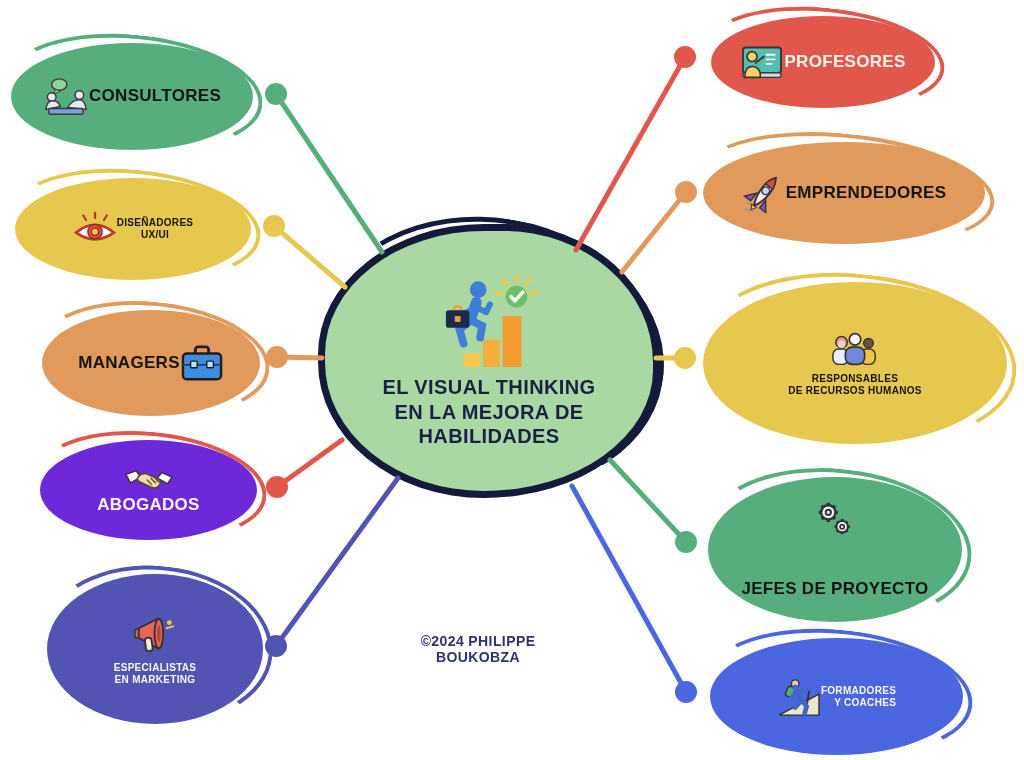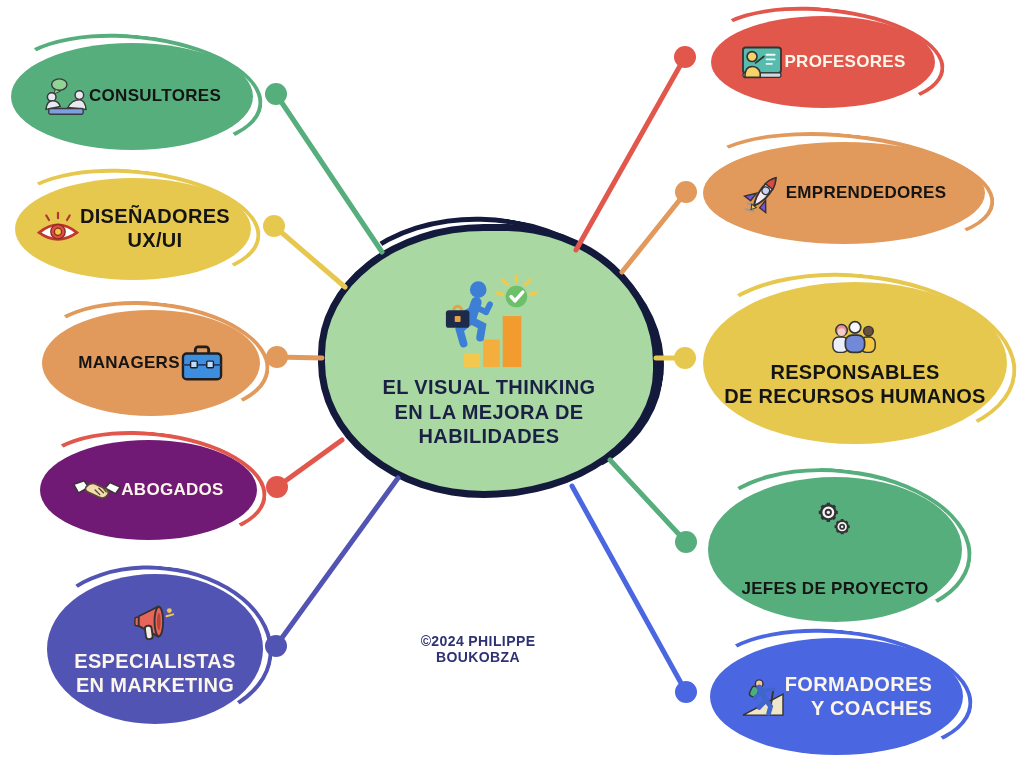--- a/index.html
+++ b/index.html
@@ -8,21 +8,21 @@
   .connectors{position:absolute;left:0;top:0;z-index:3;pointer-events:none;}
   .node{position:absolute;z-index:1;border-radius:50%;display:flex;align-items:center;
         justify-content:center;text-align:center;}
   .node.row{flex-direction:row;gap:0;}
   .node.rrow{flex-direction:row-reverse;gap:0;}
   .node.col{flex-direction:column;gap:6px;}
   .swash{position:absolute;inset:-8px -10px 1px -5px;border:4px solid transparent;
          border-radius:50%;transform:rotate(6deg);pointer-events:none;}
   .label{font-weight:bold;font-size:17px;letter-spacing:0.3px;white-space:pre-line;
          line-height:1.18;}
-  .label.sm{font-size:20px;}
+  .label.sm{font-size:10px;}
   .icon{display:flex;align-items:center;justify-content:center;}
   .center{position:absolute;left:318px;top:224px;width:342px;height:274px;z-index:2;
           border:7px solid #a16207;border-radius:50% 47% 53% 50% / 49% 52% 48% 51%;
           display:flex;flex-direction:column;align-items:center;justify-content:center;
           gap:6px;box-sizing:border-box;}
   .center .swash{inset:-13px -12px 2px -8px;border-width:5px;transform:rotate(10deg);}
   .center-label{font-weight:bold;font-size:20px;letter-spacing:0.4px;line-height:1.22;
           white-space:pre-line;text-align:center;}
   .copyright{position:absolute;left:388px;top:633px;width:180px;z-index:4;
           text-align:center;font-weight:bold;font-size:14px;letter-spacing:0.4px;
@@ -113,21 +113,21 @@
         <rect x="16" y="4" width="14" height="10" rx="3" fill="none" stroke="#1f1f1f" stroke-width="3"></rect>
         <rect x="3" y="11" width="40" height="27" rx="4" fill="#3E8EE0" stroke="#1f1f1f" stroke-width="2.5"></rect>
         <path d="M3,23 h40" stroke="#1f3d70" stroke-width="2"></path>
         <rect x="11" y="19" width="7" height="7" rx="1" fill="#BFDCF8" stroke="#1f1f1f" stroke-width="1.5"></rect>
         <rect x="28" y="19" width="7" height="7" rx="1" fill="#BFDCF8" stroke="#1f1f1f" stroke-width="1.5"></rect>
       </svg>
     </span>
     <span class="label" style="color: rgb(20, 20, 20);">MANAGERS</span>
   </div>
 
-  <div class="node row" style="left: 40px; top: 440px; width: 217px; height: 100px; background-color: #701a75;">
+  <div class="node row" style="left: 40px; top: 440px; width: 217px; height: 100px; background-color: #6d28d9; flex-direction: column;">
     <span class="swash" style="border-top-color: rgb(226, 87, 76); border-right-color: rgb(226, 87, 76);"></span>
     <span class="icon">
       <svg width="48" height="30" viewBox="0 0 52 32">
         <path d="M1,10 L12,6 L17,13 L6,19 Z" fill="#FFFFFF" stroke="#333333" stroke-width="1.5"></path>
         <path d="M51,13 L40,8 L35,14 L46,20 Z" fill="#FFFFFF" stroke="#333333" stroke-width="1.5"></path>
         <path d="M14,13 q6,-7 13,-2 l9,4 q4,3 1,7 q-3,4 -8,2 l-11,-5 q-6,-2 -4,-6 z" fill="#F3DDB0" stroke="#5a4632" stroke-width="1.8"></path>
         <path d="M24,16 l5,5 M28,14 l5,5 M32,13 l4,5" stroke="#5a4632" stroke-width="1.5" stroke-linecap="round"></path>
       </svg>
     </span>
     <span class="label" style="color: rgb(252, 246, 234);">ABOGADOS</span>

